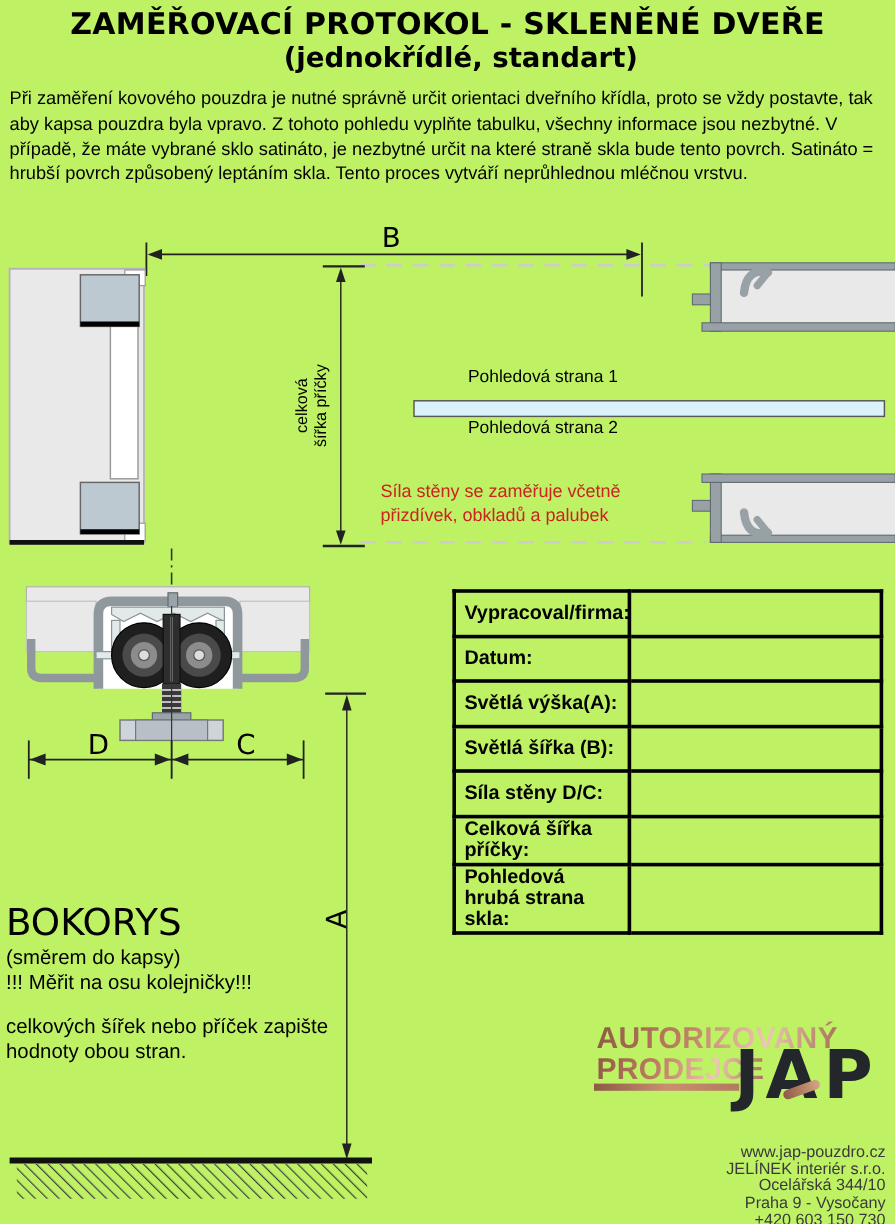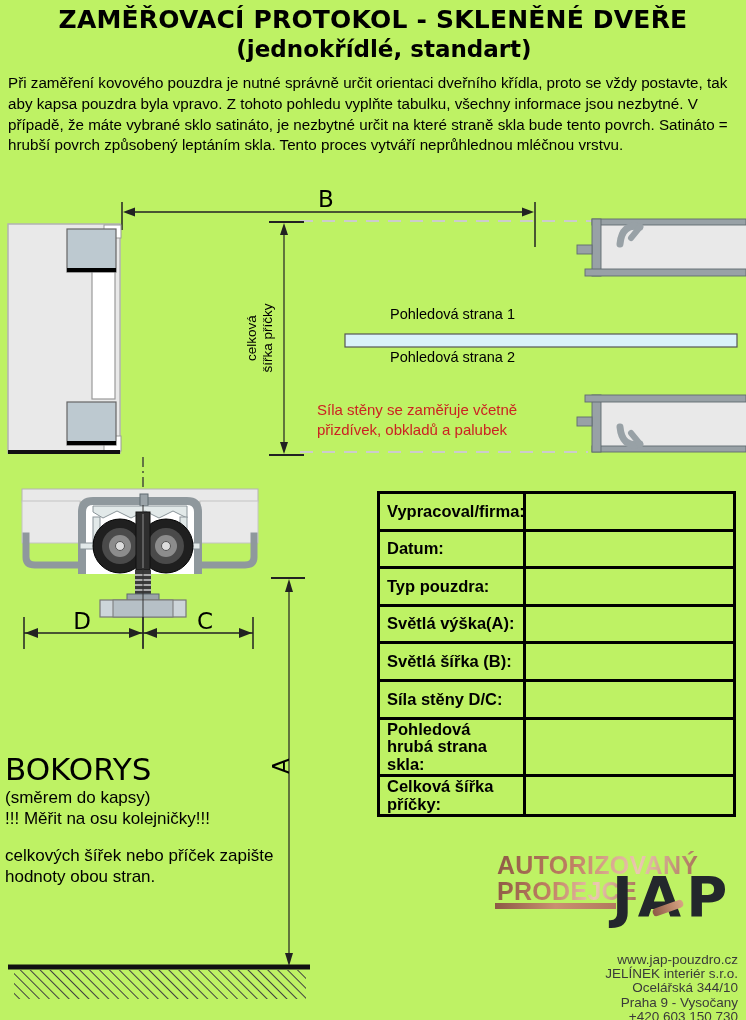--- a/index.html
+++ b/index.html
@@ -201,41 +201,37 @@
     <tbody>
         <tr>
       <td>Vypracoval/firma:</td>
       <td class="val"></td>
     </tr>
     <tr>
       <td>Datum:</td>
       <td class="val"></td>
     </tr>
     <tr>
-      <td>Typ pouzdra:</td>
-      <td class="val"></td>
-    </tr>
-    <tr>
       <td>Světlá výška(A):</td>
       <td class="val"></td>
     </tr>
     <tr>
       <td>Světlá šířka (B):</td>
       <td class="val"></td>
     </tr>
     <tr>
       <td>Síla stěny D/C:</td>
       <td class="val"></td>
     </tr>
     <tr>
+      <td>Celková šířka příčky:</td>
+      <td class="val"></td>
+    </tr>
+    <tr>
       <td>Pohledová hrubá strana skla:</td>
-      <td class="val"></td>
-    </tr>
-    <tr>
-      <td>Celková šířka příčky:</td>
       <td class="val"></td>
     </tr>
   </tbody>
     </table>
 
   <div class="abs copper-text" style="left:497px;top:851px;">AUTORIZOVANÝ</div>
   <div class="abs copper-text" style="left:497px;top:877px;">PRODEJCE</div>
   <div class="abs copper-bar" style="left:495px;top:903px;width:121px;height:6px;"></div>
   <div class="abs japtext" style="left:612px;top:869px;">JAP</div>
   <div class="abs swoosh" style="left:652px;top:904px;"></div>

